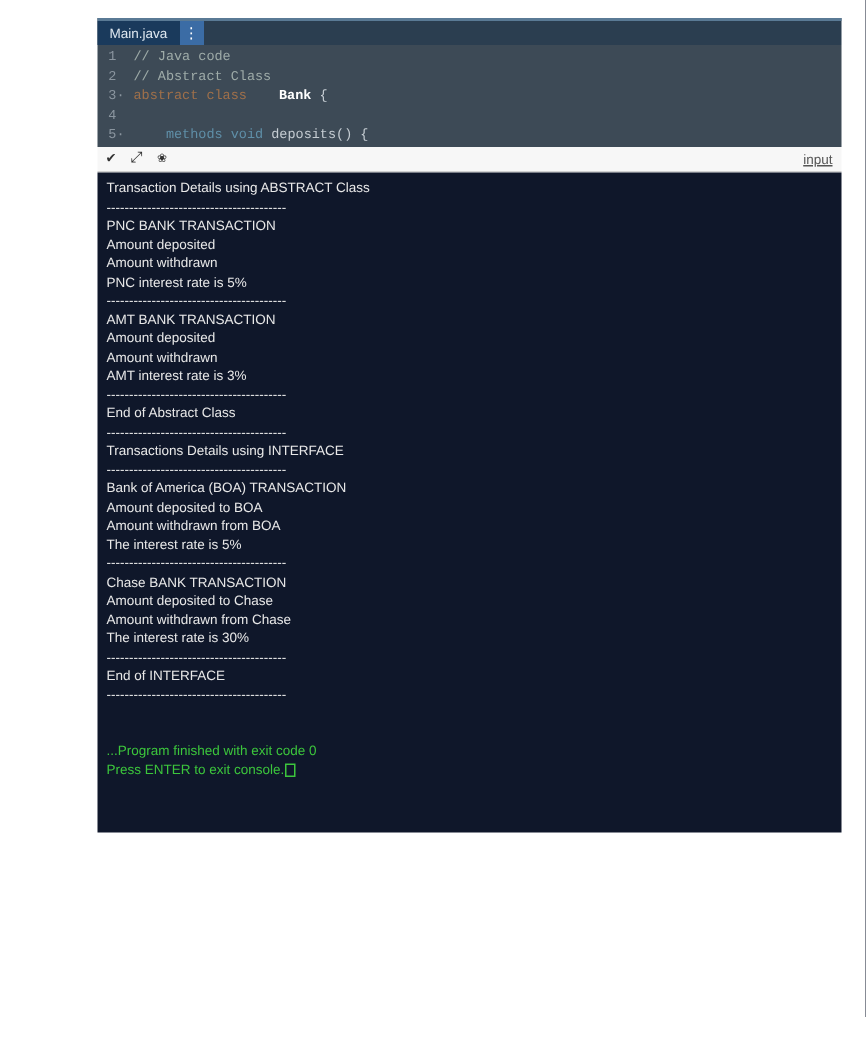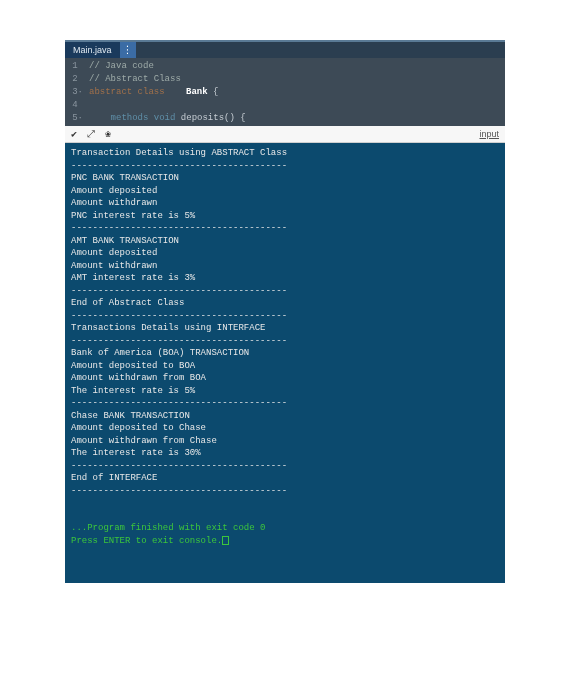--- a/index.html
+++ b/index.html
@@ -4,22 +4,22 @@
   <style>
     * { margin: 0; padding: 0; box-sizing: border-box; }
     body {
       width: 577px;
       height: 700px;
       background: #ffffff;
       font-family: Consolas, 'Courier New', monospace;
       overflow: hidden;
     }
     .container {
-      margin: 40px 40px 0 65px;
-      width: 440px;
+      margin: 12px 40px 0 65px;
+      width: 496px;
     }
     .tab-bar {
       height: 18px;
       display: flex;
       background: #2b3e50;
       border-top: 2px solid #5a7a95;
     }
     .tab-item {
       background: #1a3a5c;
       color: #dfe8f0;
@@ -88,28 +88,28 @@
       font-size: 10px;
       color: #333;
     }
     .input-label {
       font-size: 9px;
       color: #555;
       font-family: Arial, sans-serif;
       text-decoration: underline;
     }
     .console {
-      background: #0c4a6e;
+      background: #0f172a;
       color: #e8e8e8;
       font-size: 9px;
       line-height: 12.5px;
       padding: 4px 6px 6px 6px;
       height: 440px;
       white-space: pre;
-      font-family: Liberation Mono, monospace;
+      font-family: Liberation Sans, sans-serif;
     }
     .green { color: #3cc63c; }
     .cursor-box {
       display:inline-block;
       width:7px; height:9px;
       border:1px solid #3cc63c;
       vertical-align: middle;
     }
   </style>
 </head>

